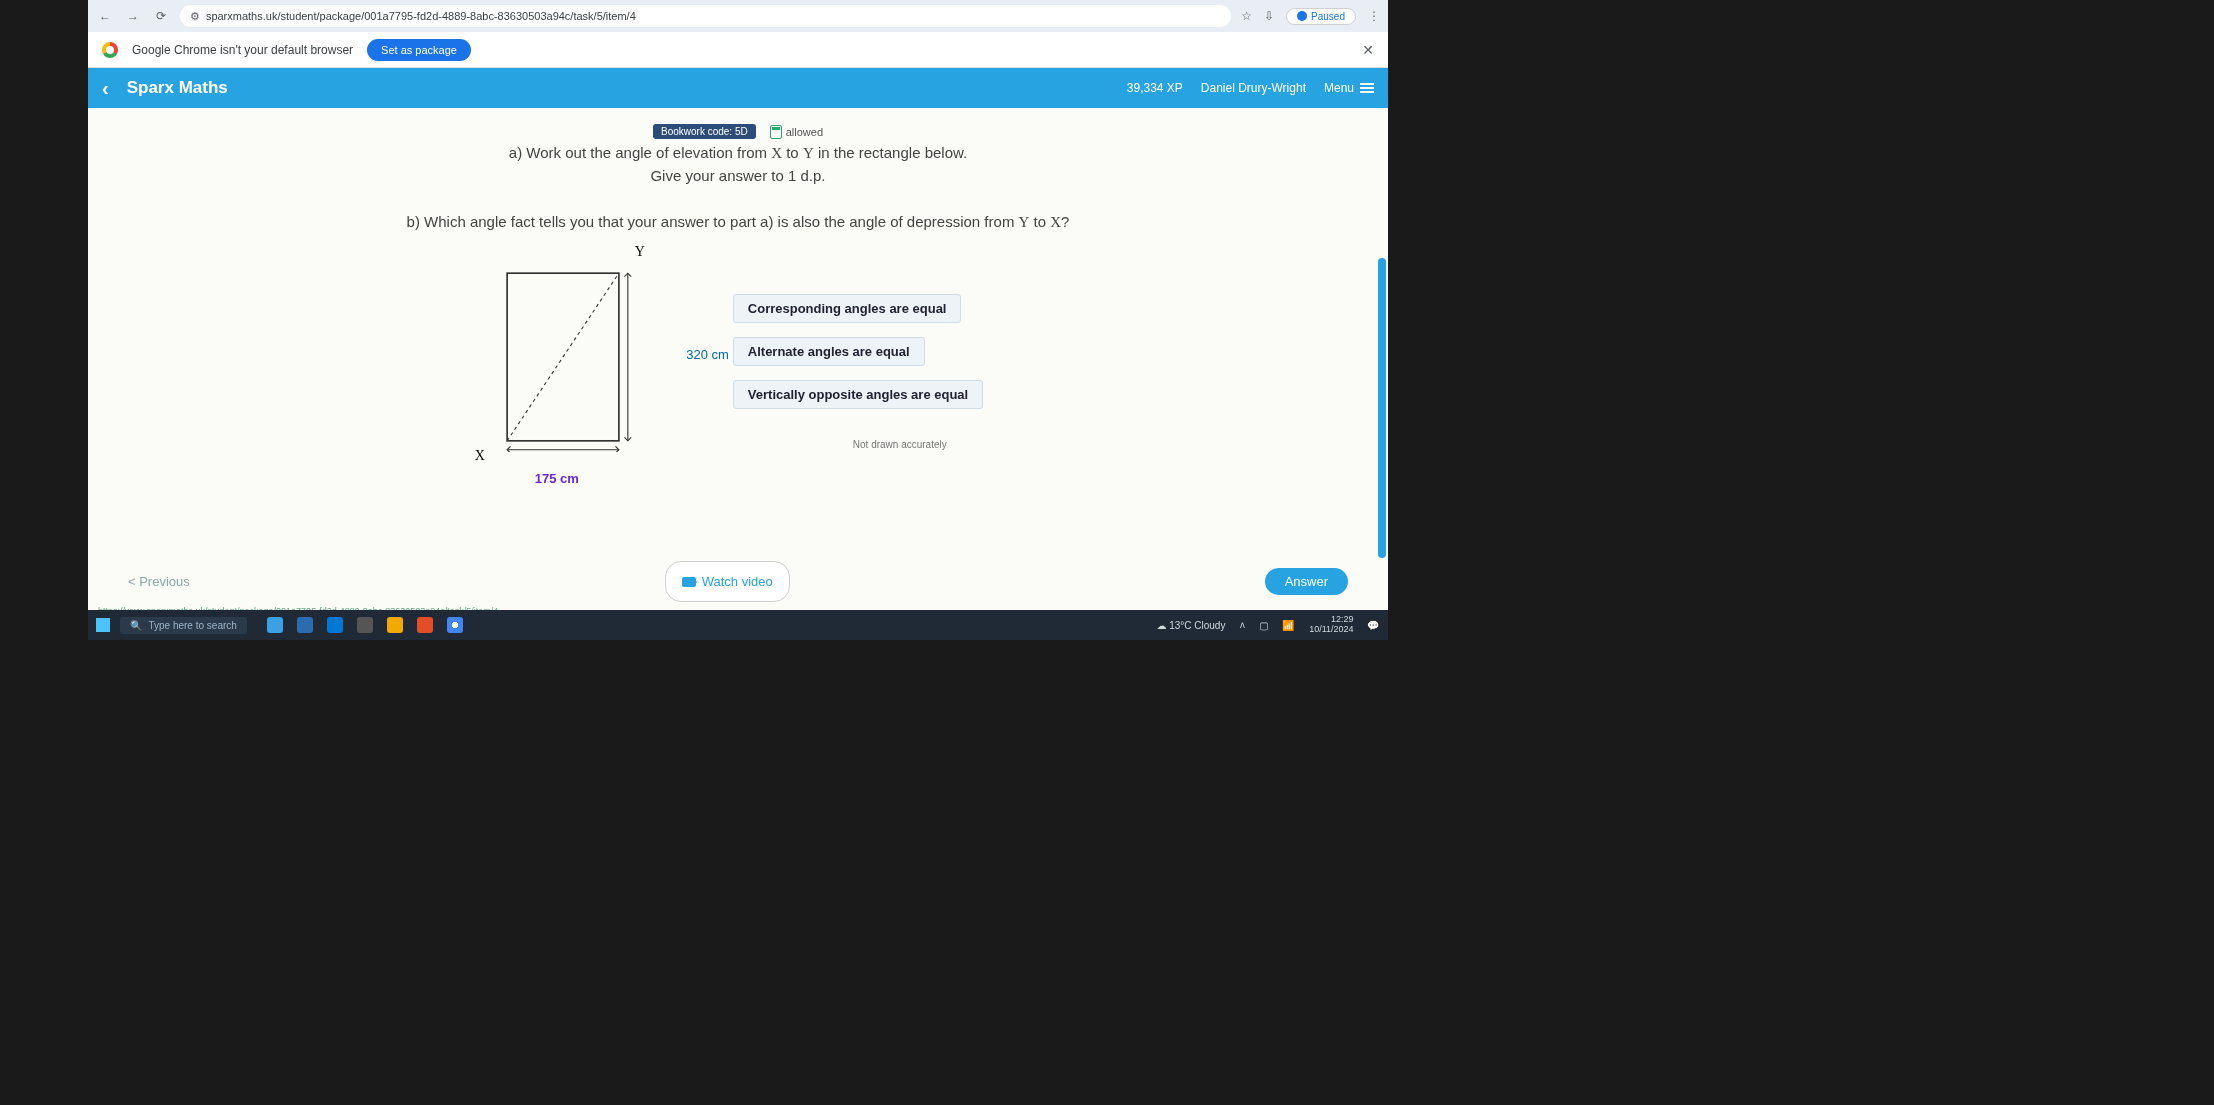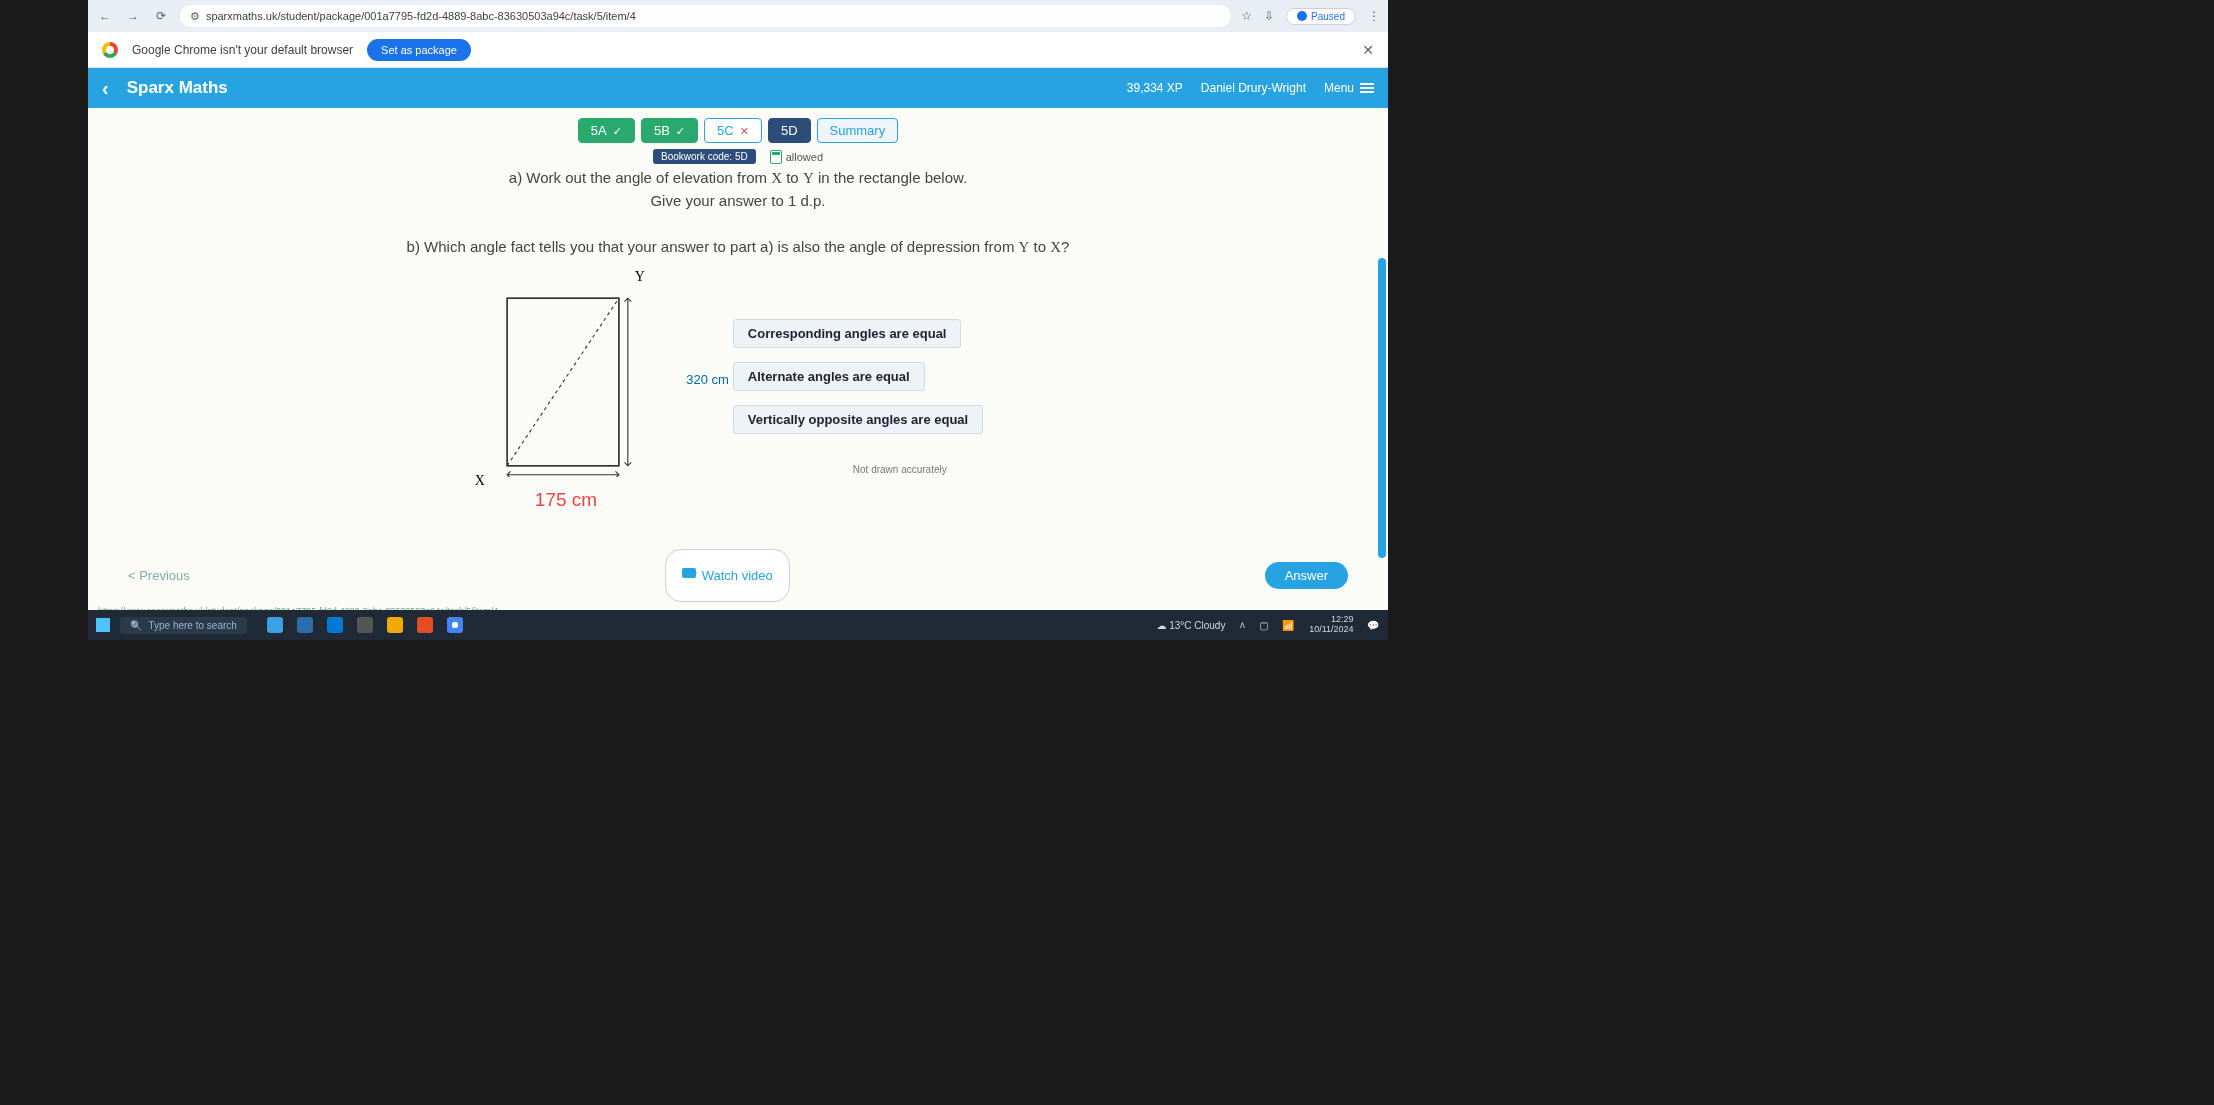--- a/index.html
+++ b/index.html
@@ -51,29 +51,29 @@
   .question { margin-top:3px; text-align:center; color:#444; font-size:15px; line-height:1.5;}
   .question .serif { font-family:"Times New Roman",serif; }
   .qb { margin-top:24px; }
 
   .figure-row { display:flex; align-items:center; justify-content:center; gap:60px; margin-top:28px;}
   .rect-wrap { position:relative; width:180px; height:220px;}
   .rect-svg { width:140px; height:190px; }
   .lblY { position:absolute; top:-18px; right:28px; font-family:"Times New Roman",serif; font-size:14px;}
   .lblX { position:absolute; bottom:18px; left:-18px; font-family:"Times New Roman",serif; font-size:14px;}
   .dimH { position:absolute; top:85px; right:-56px; font-size:13px; color:#0369a1;}
-  .dimW { position:absolute; bottom:-4px; left:42px; font-size:19px; color:#ef4444;}
+  .dimW { position:absolute; bottom:-4px; left:42px; font-size:13px; color:#6d28d9;font-weight:bold;}
 
   .options { display:flex; flex-direction:column; gap:14px;font-weight:bold; }
   .opt { background:#eef3f8; border:1px solid #d0dce8; padding:6px 14px; font-size:13px; color:#223; border-radius:3px; width:fit-content;}
   .not-drawn { font-size:10px; color:#777; margin-top:30px; margin-left:120px;}
 
   .bottom-bar { position:absolute; bottom:28px; left:0; right:0; padding:0 40px; display:flex; align-items:center;}
   .prev { color:#8aa; font-size:13px;}
-  .watch { margin:0 auto; background:#fff; border:1px solid #d0d0d0; border-radius:16px; padding:18px 16px; font-size:13px; color:#27a3e2; display:flex; align-items:flex-start; gap:6px;}
+  .watch { margin:0 auto; background:#fff; border:1px solid #d0d0d0; border-radius:16px; padding:12px 16px; font-size:13px; color:#27a3e2; display:flex; align-items:center; gap:6px;}
   .watch .cam{width:14px;height:10px;background:#27a3e2;border-radius:2px;position:relative;}
   .watch .cam::after{content:"";position:absolute;right:-5px;top:1px;border:4px solid transparent;border-left-color:#27a3e2;}
   .answer { background:#27a3e2; color:#fff; border-radius:16px; padding:6px 20px; font-size:13px;}
   .status-url { position:absolute; bottom:14px; left:10px; font-size:9px; color:#6a8; }
 
   .scrollbar { position:absolute; right:2px; top:150px; width:8px; height:380px; background:transparent;}
   .scrollbar .thumb{ position:absolute; top:0; width:100%; height:300px; background:#27a3e2; border-radius:4px;}
 
   
   .taskbar { position:absolute; left:88px; top:610px; width:1300px; height:30px; background:#1f2a36; display:flex; align-items:center; padding:0 8px; color:#cfd8dc; font-size:10px; gap:10px;}
@@ -125,40 +125,20 @@
           <span class="ham"></span>
       </span>
     </div>
   </div>
 
   <div class="content">
     <div class="scrollbar">
         <div class="thumb"></div>
       </div>
 
-    <div class="tabs">
-      <div class="tab done">
-          <span>5A</span>
-          <span class="tick"></span>
-        </div>
-      <div class="tab done">
-          <span>5B</span>
-          <span class="tick"></span>
-        </div>
-      <div class="tab fail">
-          <span>5C</span>
-          <span class="cross"></span>
-        </div>
-      <div class="tab active">
-          <span>5D</span>
-        </div>
-      <div class="tab summary">
-          <span>Summary</span>
-        </div>
-    </div>
 
     <div class="subrow">
       <span class="bookwork">Bookwork code: 5D</span>
       <span class="calc">
         <span class="calc-icon"></span>
         <span>allowed</span>
       </span>
     </div>
 
     <div class="question">

